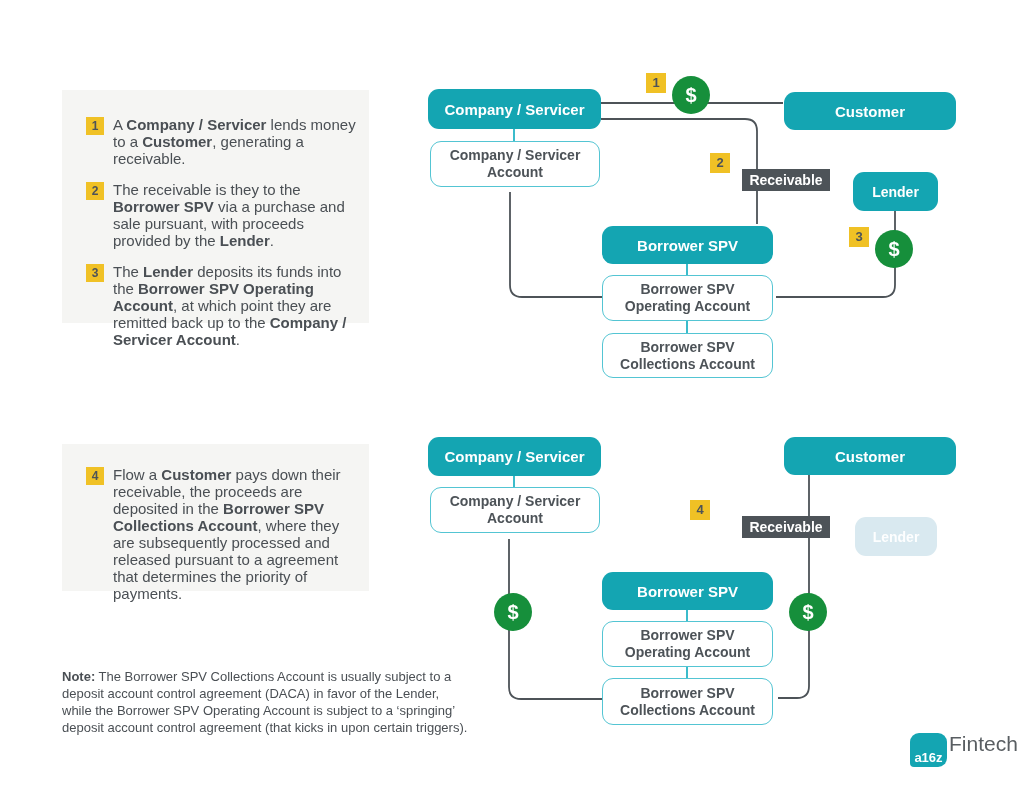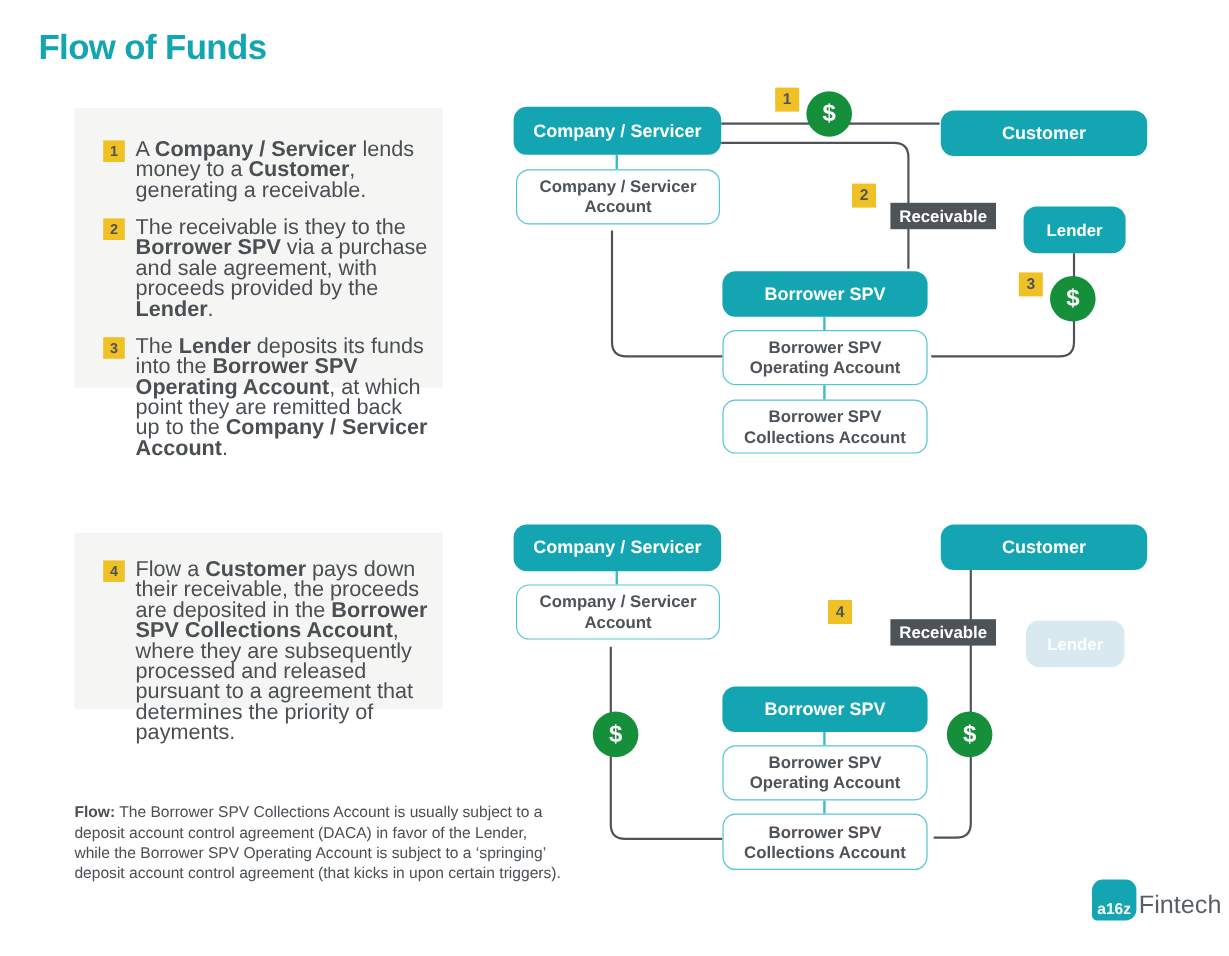--- a/index.html
+++ b/index.html
@@ -31,21 +31,21 @@
   .steps{position:absolute;left:24px;right:12px;}
   .panel-1 .steps{top:26px;}
   .panel-2 .steps{top:22px;}
   .step-row{display:flex;align-items:flex-start;margin-bottom:14px;}
   .badge{
     flex:0 0 auto;width:18px;height:18px;background:var(--yellow);
     color:var(--dark);font-size:12px;font-weight:700;line-height:18px;
     text-align:center;margin-right:9px;margin-top:1px;
   }
   .step-text{
-    font-size:18px;line-height:17px;color:var(--text);width:252px;
+    font-size:15px;line-height:17px;color:var(--text);width:252px;
   }
   .step-text b{color:var(--text);}
   
   .note{
     position:absolute;left:62px;top:668px;width:406px;
     font-size:13px;line-height:17px;color:var(--text);
   }
   
   .node{
     position:absolute;box-sizing:border-box;border-radius:11px;
@@ -74,64 +74,63 @@
     position:absolute;width:38px;height:38px;border-radius:50%;
     background:var(--green);color:#fff;font-size:20px;font-weight:700;
     display:flex;align-items:center;justify-content:center;
   }
   
   svg.wires{position:absolute;left:0;top:0;pointer-events:none;}
   svg.wires path{fill:none;}
   .wire{stroke:var(--dark);stroke-width:1.8;}
   .wire-teal{stroke:var(--teal-connector);stroke-width:2;}
   
-  .logo{position:absolute;left:910px;top:733px;display:flex;align-items:flex-end;}
+  .logo{position:absolute;left:910px;top:733px;display:flex;align-items:flex-start;}
   .logo-mark{
     width:37px;height:34px;background:var(--teal);border-radius:9px 9px 9px 4px;
     display:flex;align-items:flex-end;justify-content:center;
     color:#fff;font-size:13px;font-weight:700;padding-bottom:2px;box-sizing:border-box;
   }
   .logo-word{
     color:#595E62;font-size:21px;font-weight:400;margin-left:2px;line-height:1;
     padding-bottom:2px;
   }
 </style>
 </head>
 <body>
 
 <div class="canvas">
 
-  <h1 class="page-title">Flow of Funds</h1>
 
   <div class="panel panel-1">
     <div class="steps" id="steps-top">
         <div class="step-row">
           <span class="badge">1</span>
           <div class="step-text"><span>A </span><b>Company / Servicer</b><span> lends money to a </span><b>Customer</b><span>, generating a receivable.</span></div>
         </div>
         <div class="step-row">
           <span class="badge">2</span>
-          <div class="step-text"><span>The receivable is they to the </span><b>Borrower SPV</b><span> via a purchase and sale agreement, with proceeds provided by the </span><b>Lender</b><span>.</span></div>
+          <div class="step-text"><span>The receivable is they to the </span><b>Borrower SPV</b><span> via a purchase and sale pursuant, with proceeds provided by the </span><b>Lender</b><span>.</span></div>
         </div>
         <div class="step-row">
           <span class="badge">3</span>
           <div class="step-text"><span>The </span><b>Lender</b><span> deposits its funds into the </span><b>Borrower SPV Operating Account</b><span>, at which point they are remitted back up to the </span><b>Company / Servicer Account</b><span>.</span></div>
         </div>
       </div>
   </div>
   <div class="panel panel-2">
     <div class="steps" id="steps-bottom">
         <div class="step-row">
           <span class="badge">4</span>
           <div class="step-text"><span>Flow a </span><b>Customer</b><span> pays down their receivable, the proceeds are deposited in the </span><b>Borrower SPV Collections Account</b><span>, where they are subsequently processed and released pursuant to a agreement that determines the priority of payments.</span></div>
         </div>
       </div>
   </div>
 
-  <div class="note"><b>Flow:</b><span> The Borrower SPV Collections Account is usually subject to a deposit account control agreement (DACA) in favor of the Lender, while the Borrower SPV Operating Account is subject to a ‘springing’ deposit account control agreement (that kicks in upon certain triggers).</span></div>
+  <div class="note"><b>Note:</b><span> The Borrower SPV Collections Account is usually subject to a deposit account control agreement (DACA) in favor of the Lender, while the Borrower SPV Operating Account is subject to a ‘springing’ deposit account control agreement (that kicks in upon certain triggers).</span></div>
 
   <svg class="wires" width="1024" height="797" viewBox="0 0 1024 797">
     <defs>
       <marker id="ah" viewBox="0 0 8 8" refX="7.2" refY="4" markerWidth="9" markerHeight="9" markerUnits="userSpaceOnUse" orient="auto">
         <path d="M0 0 L8 4 L0 8 Z" fill="#4D5358"></path>
       </marker>
     </defs>
 
     <path class="wire" d="M601 103 L783 103" marker-end="url(#ah)"></path>
     <path class="wire" d="M601 119 L745 119 Q757 119 757 131 L757 224" marker-end="url(#ah)"></path>

